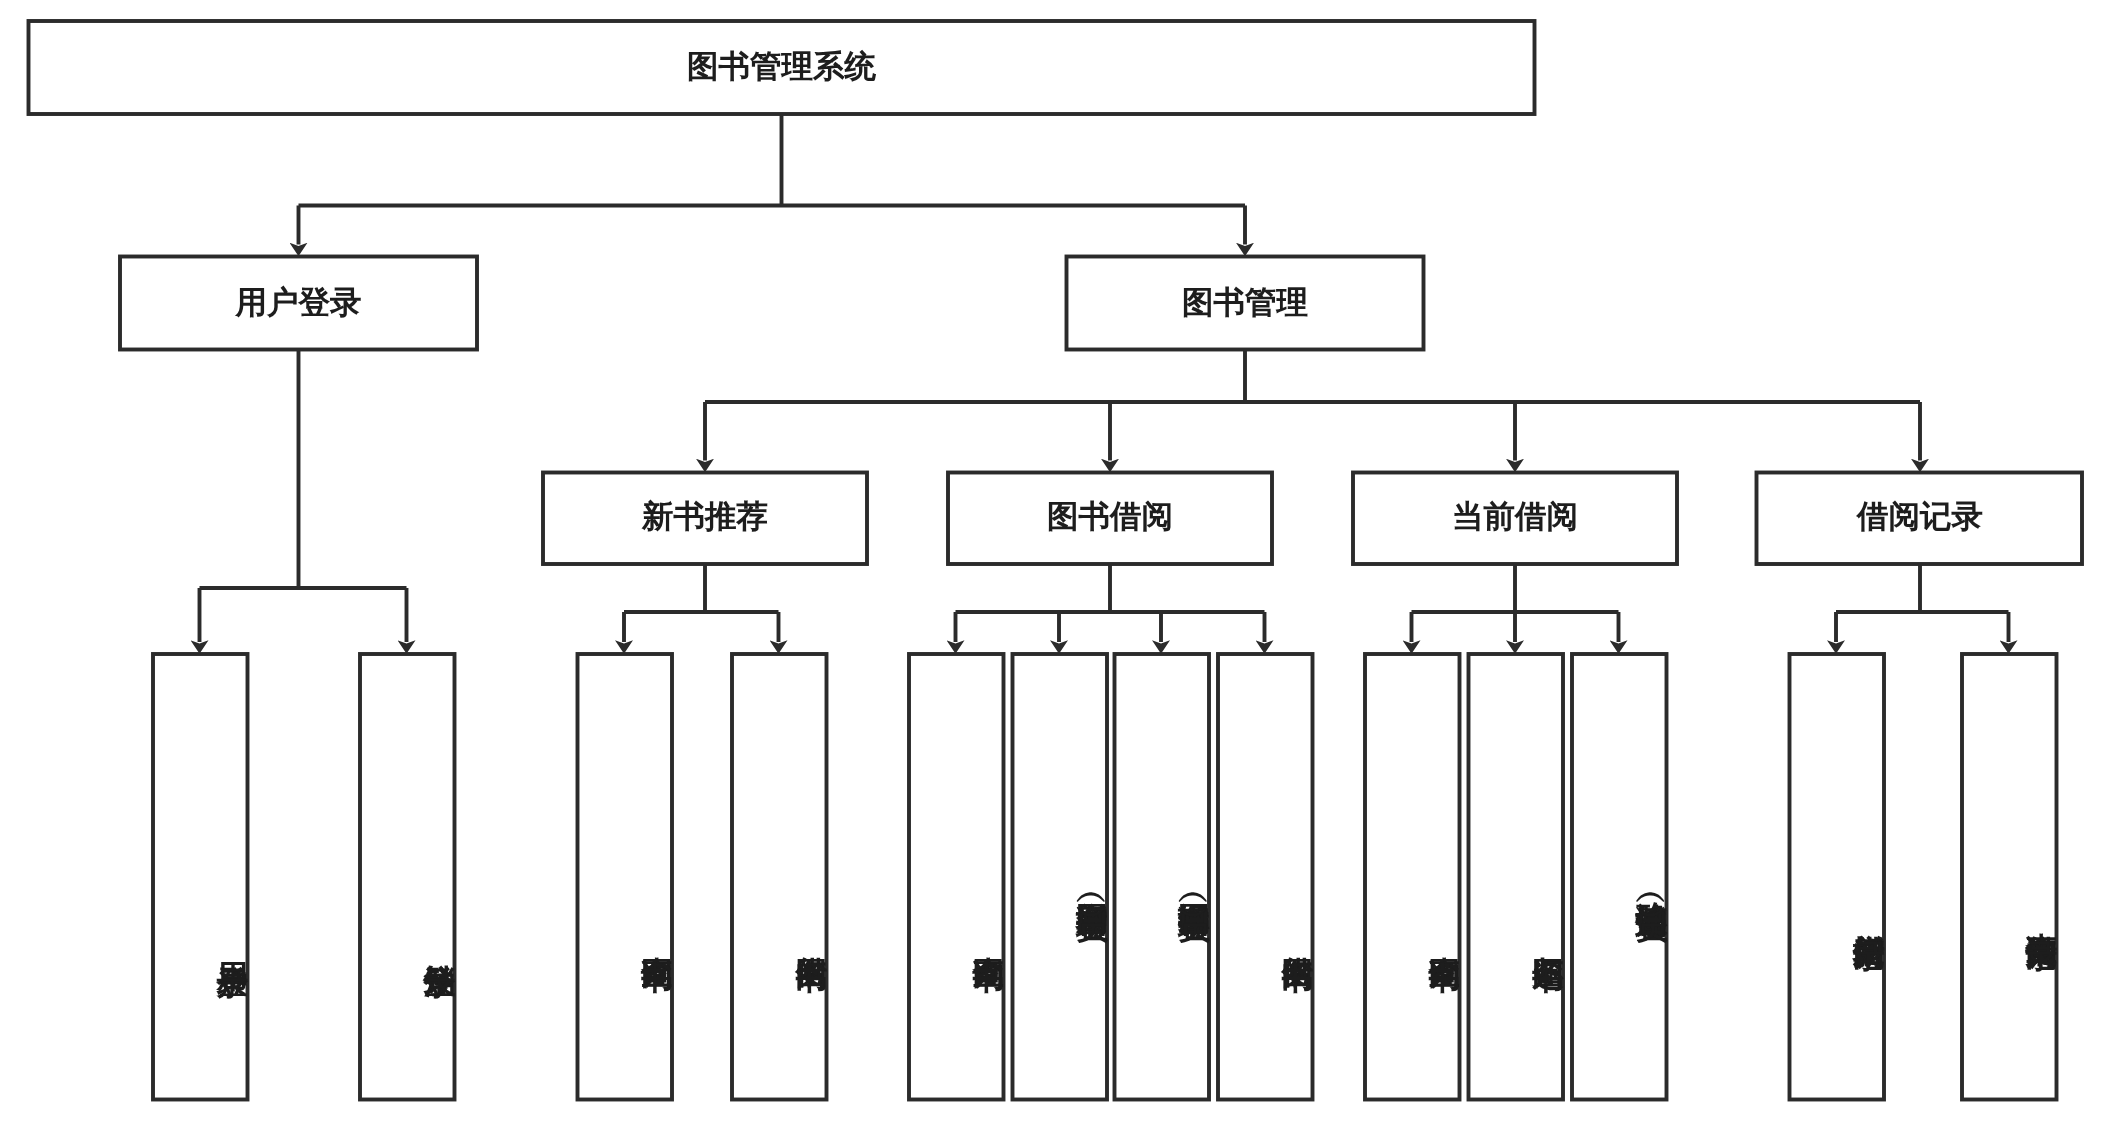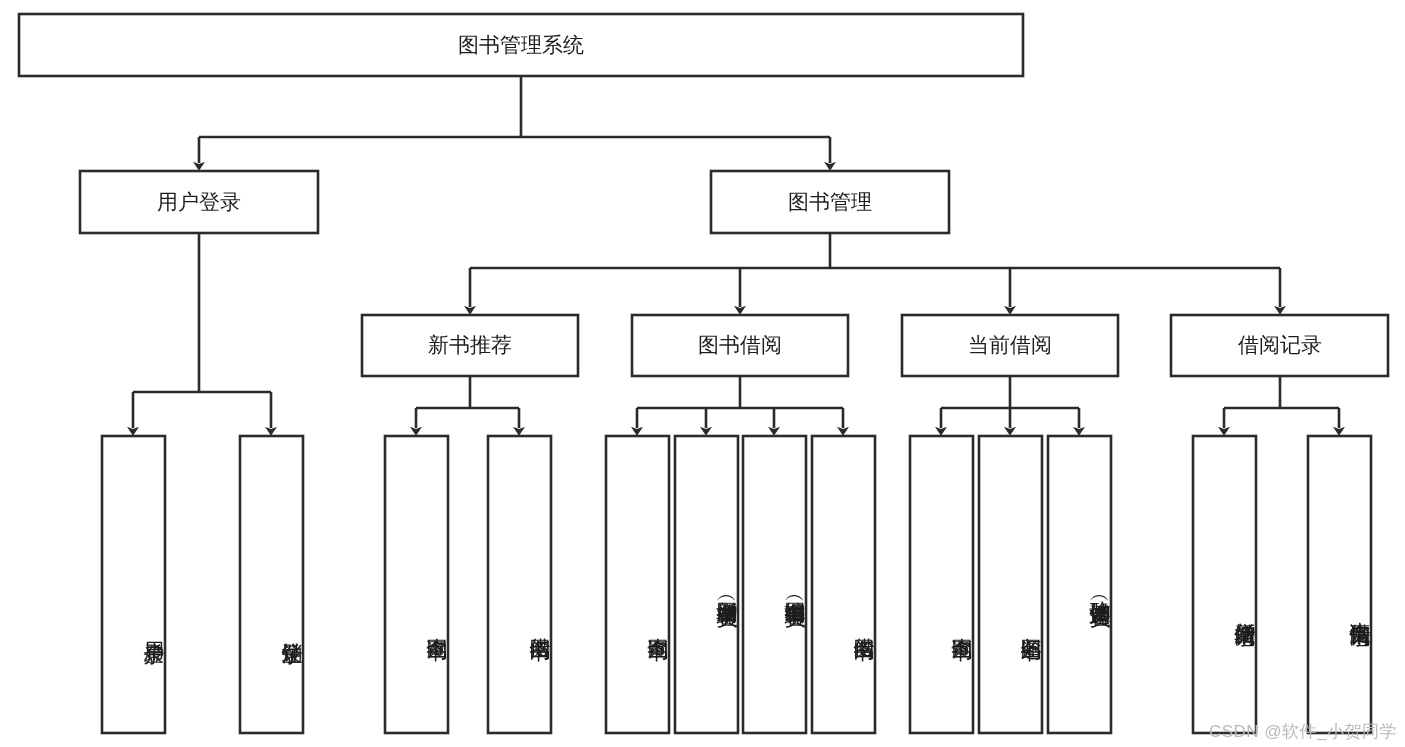--- a/index.html
+++ b/index.html
@@ -11,20 +11,21 @@
     width: 1405px;
     height: 747px;
     font-family: "Liberation Sans", sans-serif;
     overflow: hidden;
   }
   #diagram-root {
     position: relative;
     width: 1405px;
     height: 747px;
     background: #ffffff;
+    font-weight: bold;
   }
   svg.flow {
     position: absolute;
     top: 0;
     left: 0;
     width: 1405px;
     height: 747px;
     display: block;
   }
   .node-rect {
@@ -203,14 +204,13 @@
   <div class="vlabel" style="left:743px; top:443px; width:63px; height:290px;">编辑图书（管理员）</div>
   <div class="vlabel" style="left:812px; top:512px; width:63px; height:221px;">借阅图书</div>
 
   <div class="vlabel" style="left:910px; top:512px; width:63px; height:221px;">查询图书</div>
   <div class="vlabel" style="left:979px; top:512px; width:63px; height:221px;">归还图书</div>
   <div class="vlabel" style="left:1048px; top:443px; width:63px; height:290px;">确认归还（管理员）</div>
 
   <div class="vlabel" style="left:1193px; top:483px; width:63px; height:250px;">新增借阅记录</div>
   <div class="vlabel" style="left:1308px; top:483px; width:63px; height:250px;">查询借阅记录</div>
 
-  <div class="watermark">CSDN @软件_小贺同学</div>
 </div>
 
 </body></html>

